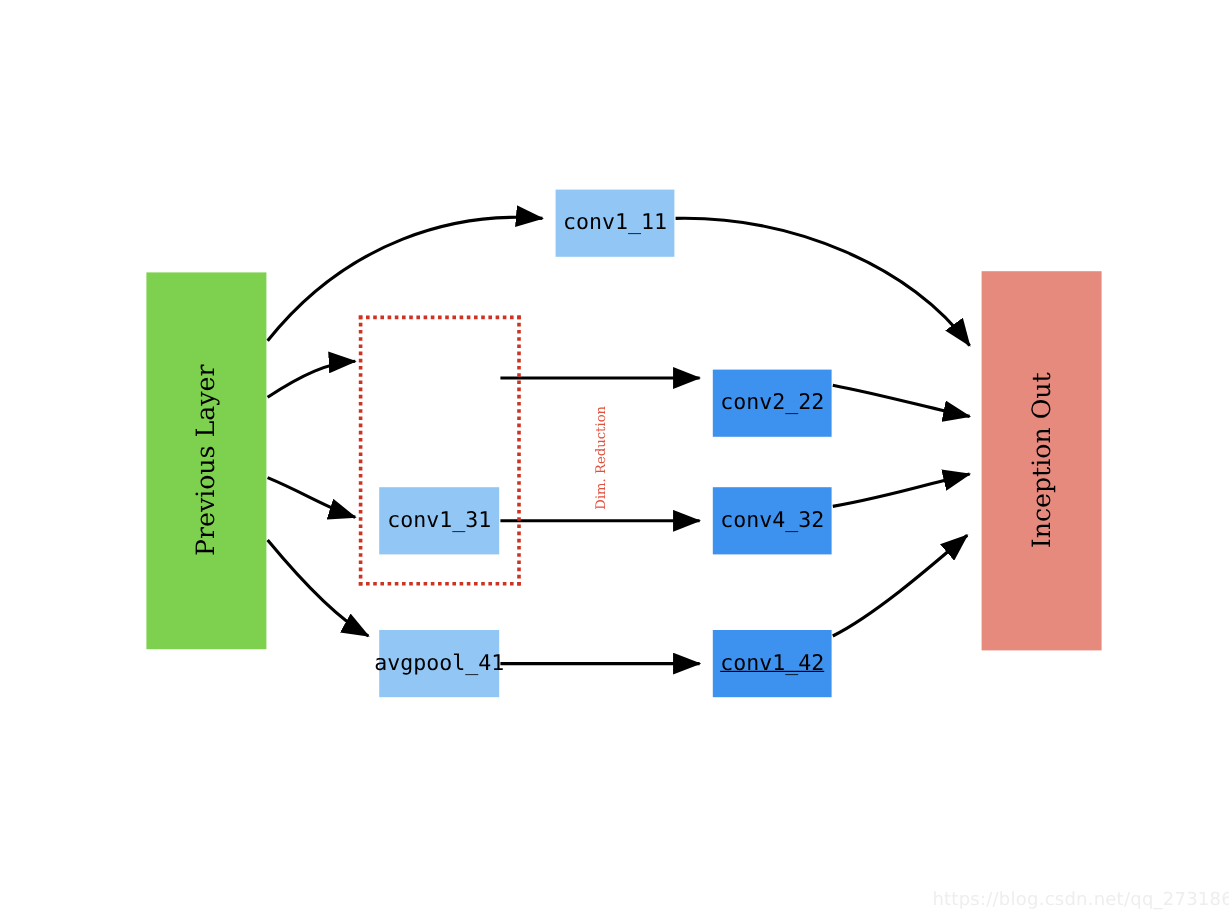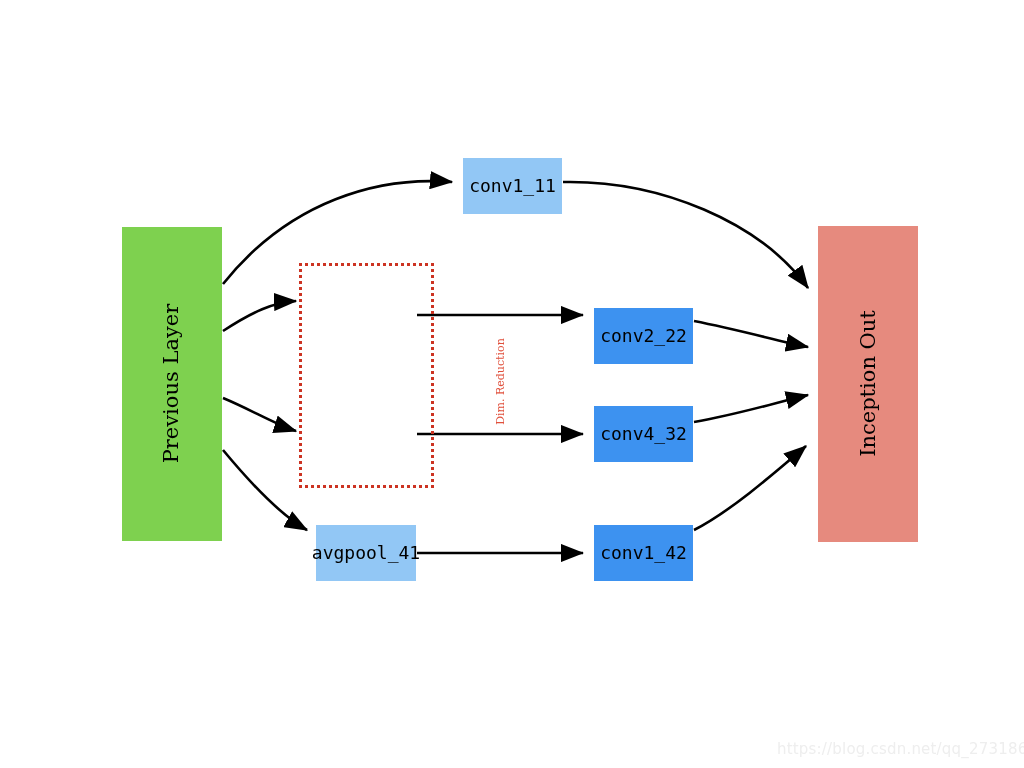--- a/index.html
+++ b/index.html
@@ -117,34 +117,37 @@
 
   <div class="node tall-node" style="left:122px; top:227px; width:100px; height:314px; background:#7ed14f;">
     <span class="node-label">Previous Layer</span>
   </div>
 
   <div class="node proc-node" style="left:463px; top:158px; width:99px; height:56px; background:#92c7f5;">
     <span class="node-label">conv1_11</span>
   </div>
 
 
+  <div class="node proc-node" style="left:316px; top:406px; width:100px; height:56px; background:#92c7f5;">
+    <span class="node-label">conv1_31</span>
+  </div>
 
   <div class="node proc-node" style="left:316px; top:525px; width:100px; height:56px; background:#92c7f5;">
     <span class="node-label">avgpool_41</span>
   </div>
 
   <div class="node proc-node" style="left:594px; top:287px; width:99px; height:56px; background:#3d92f0;margin-top:21px;">
     <span class="node-label">conv2_22</span>
   </div>
 
   <div class="node proc-node" style="left:594px; top:406px; width:99px; height:56px; background:#3d92f0;text-align:center;">
     <span class="node-label">conv4_32</span>
   </div>
 
-  <div class="node proc-node" style="left:594px; top:525px; width:99px; height:56px; background:#3d92f0;">
+  <div class="node proc-node" style="left:594px; top:525px; width:99px; height:56px; background:#3d92f0;text-decoration:underline;">
     <span class="node-label">conv1_42</span>
   </div>
 
   <div class="node tall-node" style="left:818px; top:226px; width:100px; height:316px; background:#e68a7e;">
     <span class="node-label">Inception Out</span>
   </div>
 
   <div class="watermark" style="left:777px; top:740px;">https://blog.csdn.net/qq_27318693</div>
 
 </div>

